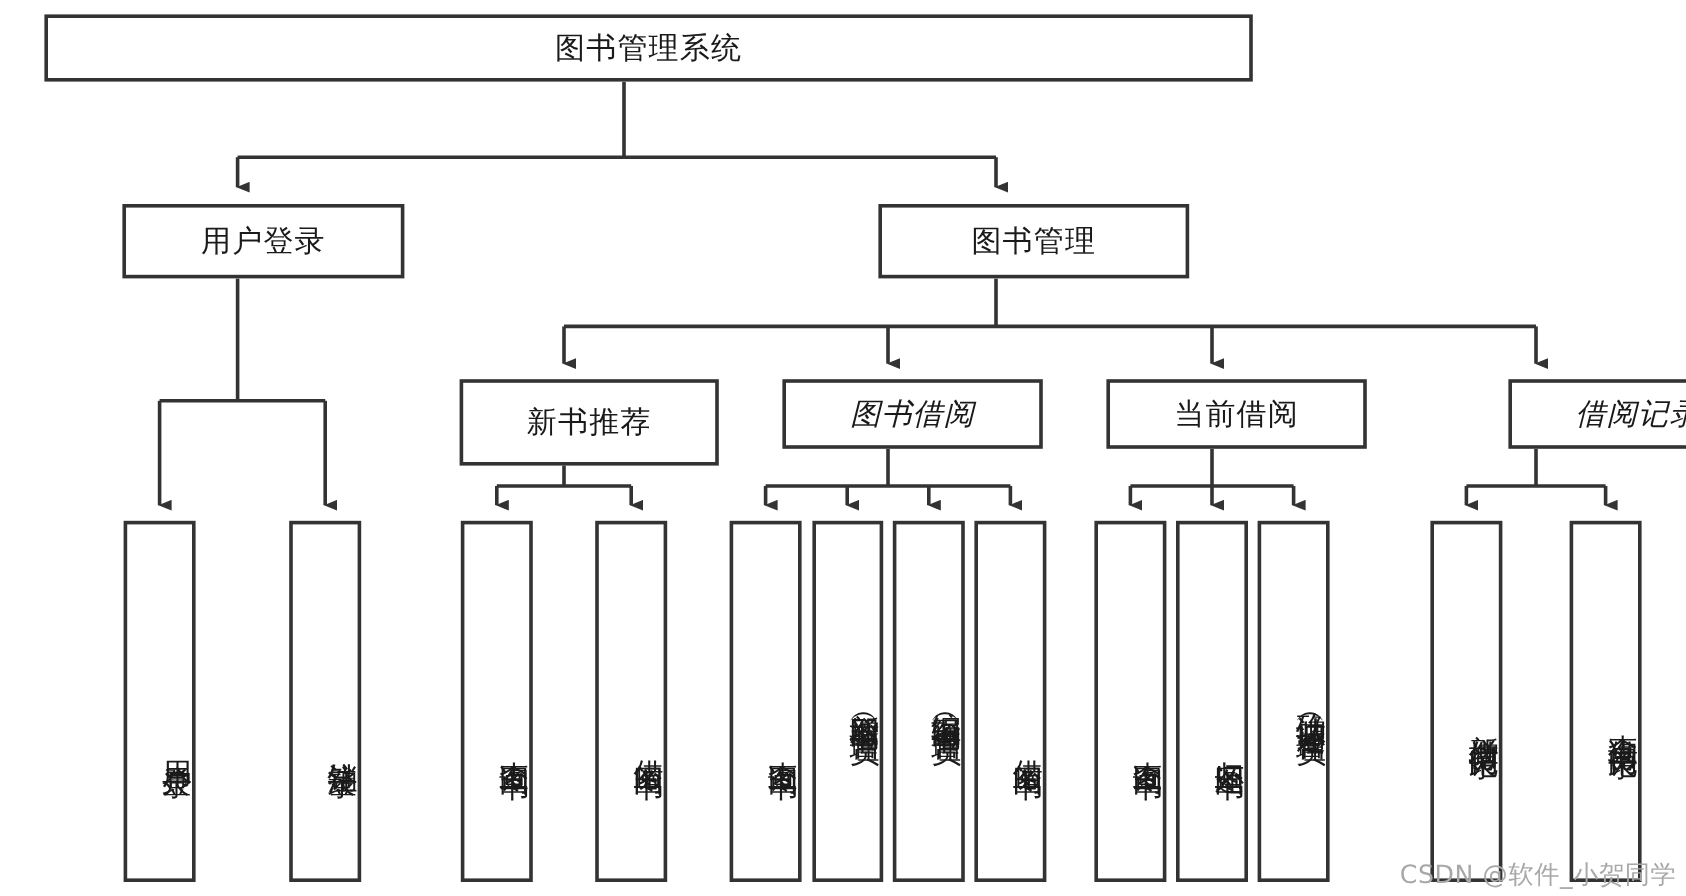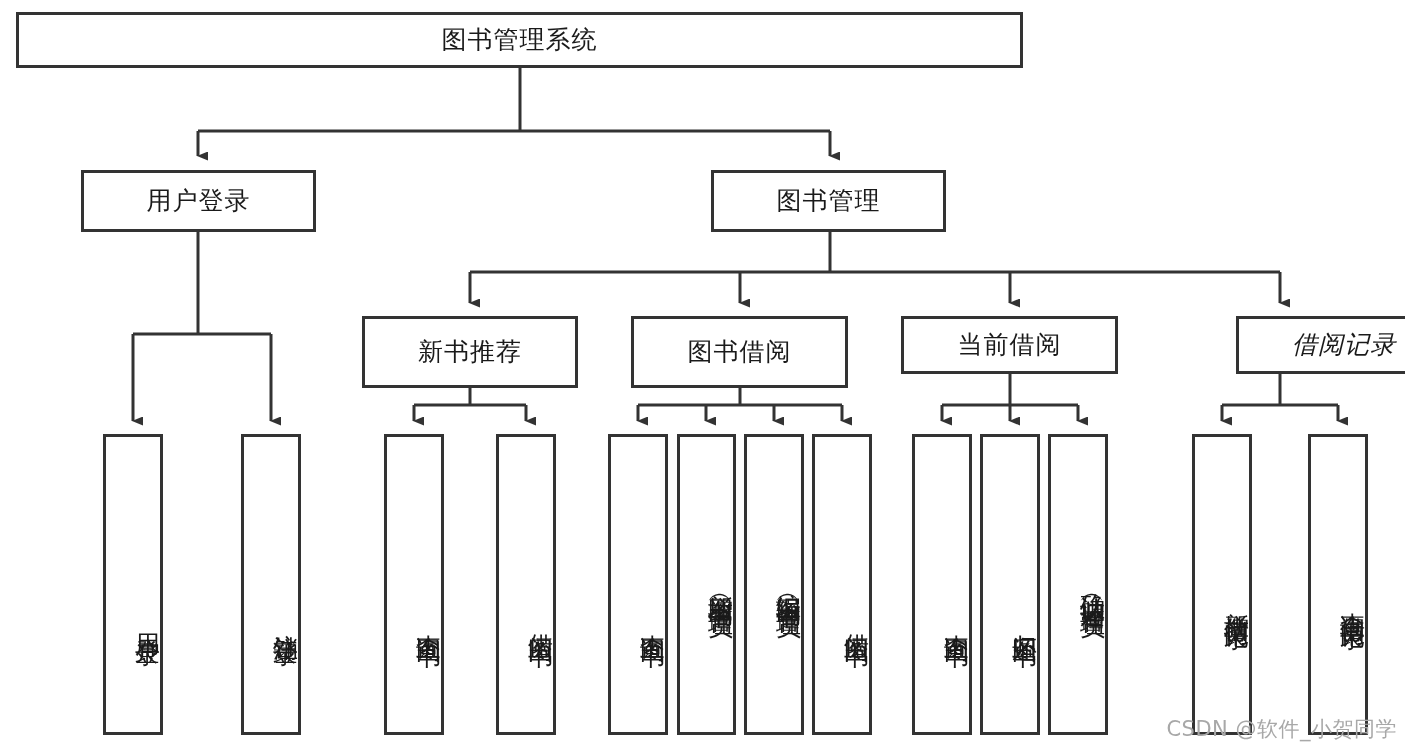--- a/index.html
+++ b/index.html
@@ -35,20 +35,21 @@
     border: 3px solid #333333;
     background: #ffffff;
     display: flex;
     align-items: center;
     justify-content: center;
     color: #1a1a1a;
   }
   .node.horiz {
     font-size: 25px;
     letter-spacing: 1px;
+    margin-left: 21px;
   }
   .node.vert {
     writing-mode: vertical-rl;
     text-orientation: upright;
     font-size: 25px;
     letter-spacing: 3px;
     align-items: flex-start;
     justify-content: center;
     padding-top: 14px;
   }
@@ -127,28 +128,28 @@
     </g>
   </svg>
 
   <div class="node horiz" style="left:16px; top:12px; width:1007px; height:56px;">
     <span class="node-label">图书管理系统</span>
   </div>
 
   <div class="node horiz" style="left:81px; top:170px; width:235px; height:62px;">
     <span class="node-label">用户登录</span>
   </div>
-  <div class="node horiz" style="left:711px; top:170px; width:235px; height:62px;">
+  <div class="node horiz" style="left:711px; top:170px; width:259px; height:62px;">
     <span class="node-label">图书管理</span>
   </div>
 
   <div class="node horiz" style="left:362px; top:316px; width:216px; height:72px;">
     <span class="node-label">新书推荐</span>
   </div>
-  <div class="node horiz" style="left:631px; top:316px; width:217px; height:72px;">
+  <div class="node horiz" style="left:631px; top:316px; width:217px; height:58px;font-style:italic;">
     <span class="node-label">图书借阅</span>
   </div>
   <div class="node horiz" style="left:901px; top:316px; width:217px; height:58px;">
     <span class="node-label">当前借阅</span>
   </div>
   <div class="node horiz" style="left:1236px; top:316px; width:216px; height:58px;font-style:italic;">
     <span class="node-label">借阅记录</span>
   </div>
 
   <div class="node vert" style="left:103px; top:434px; width:60px; height:301px; padding-top:70px;">

